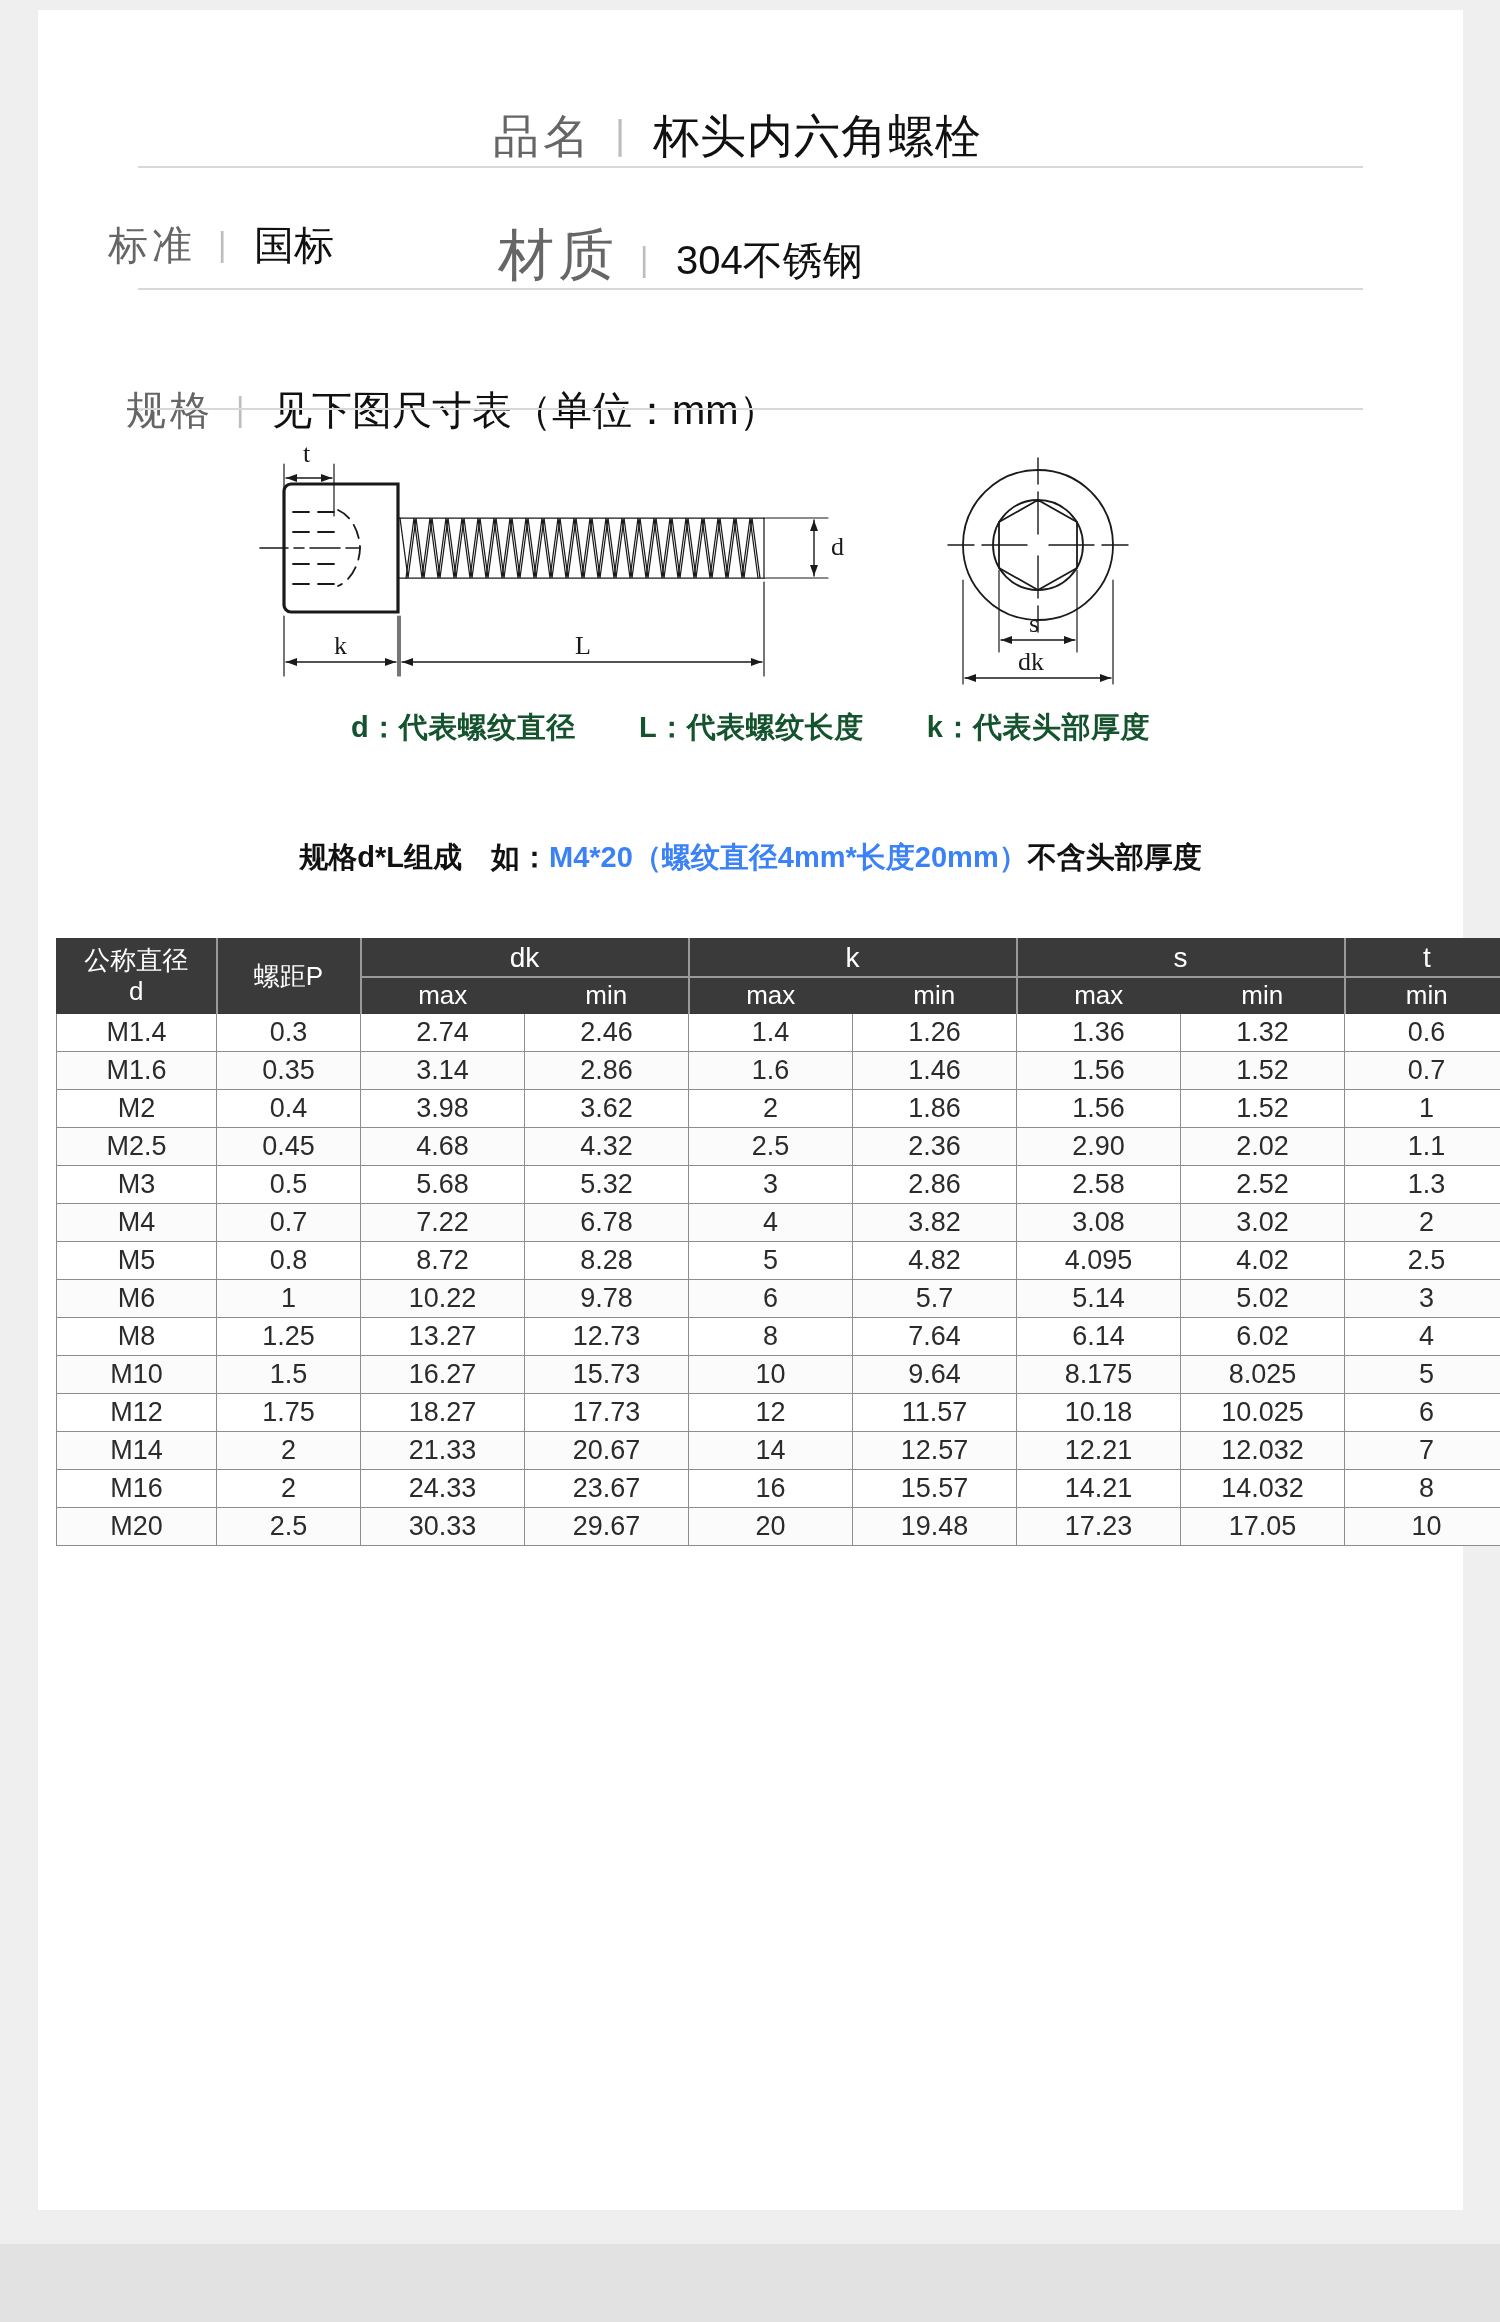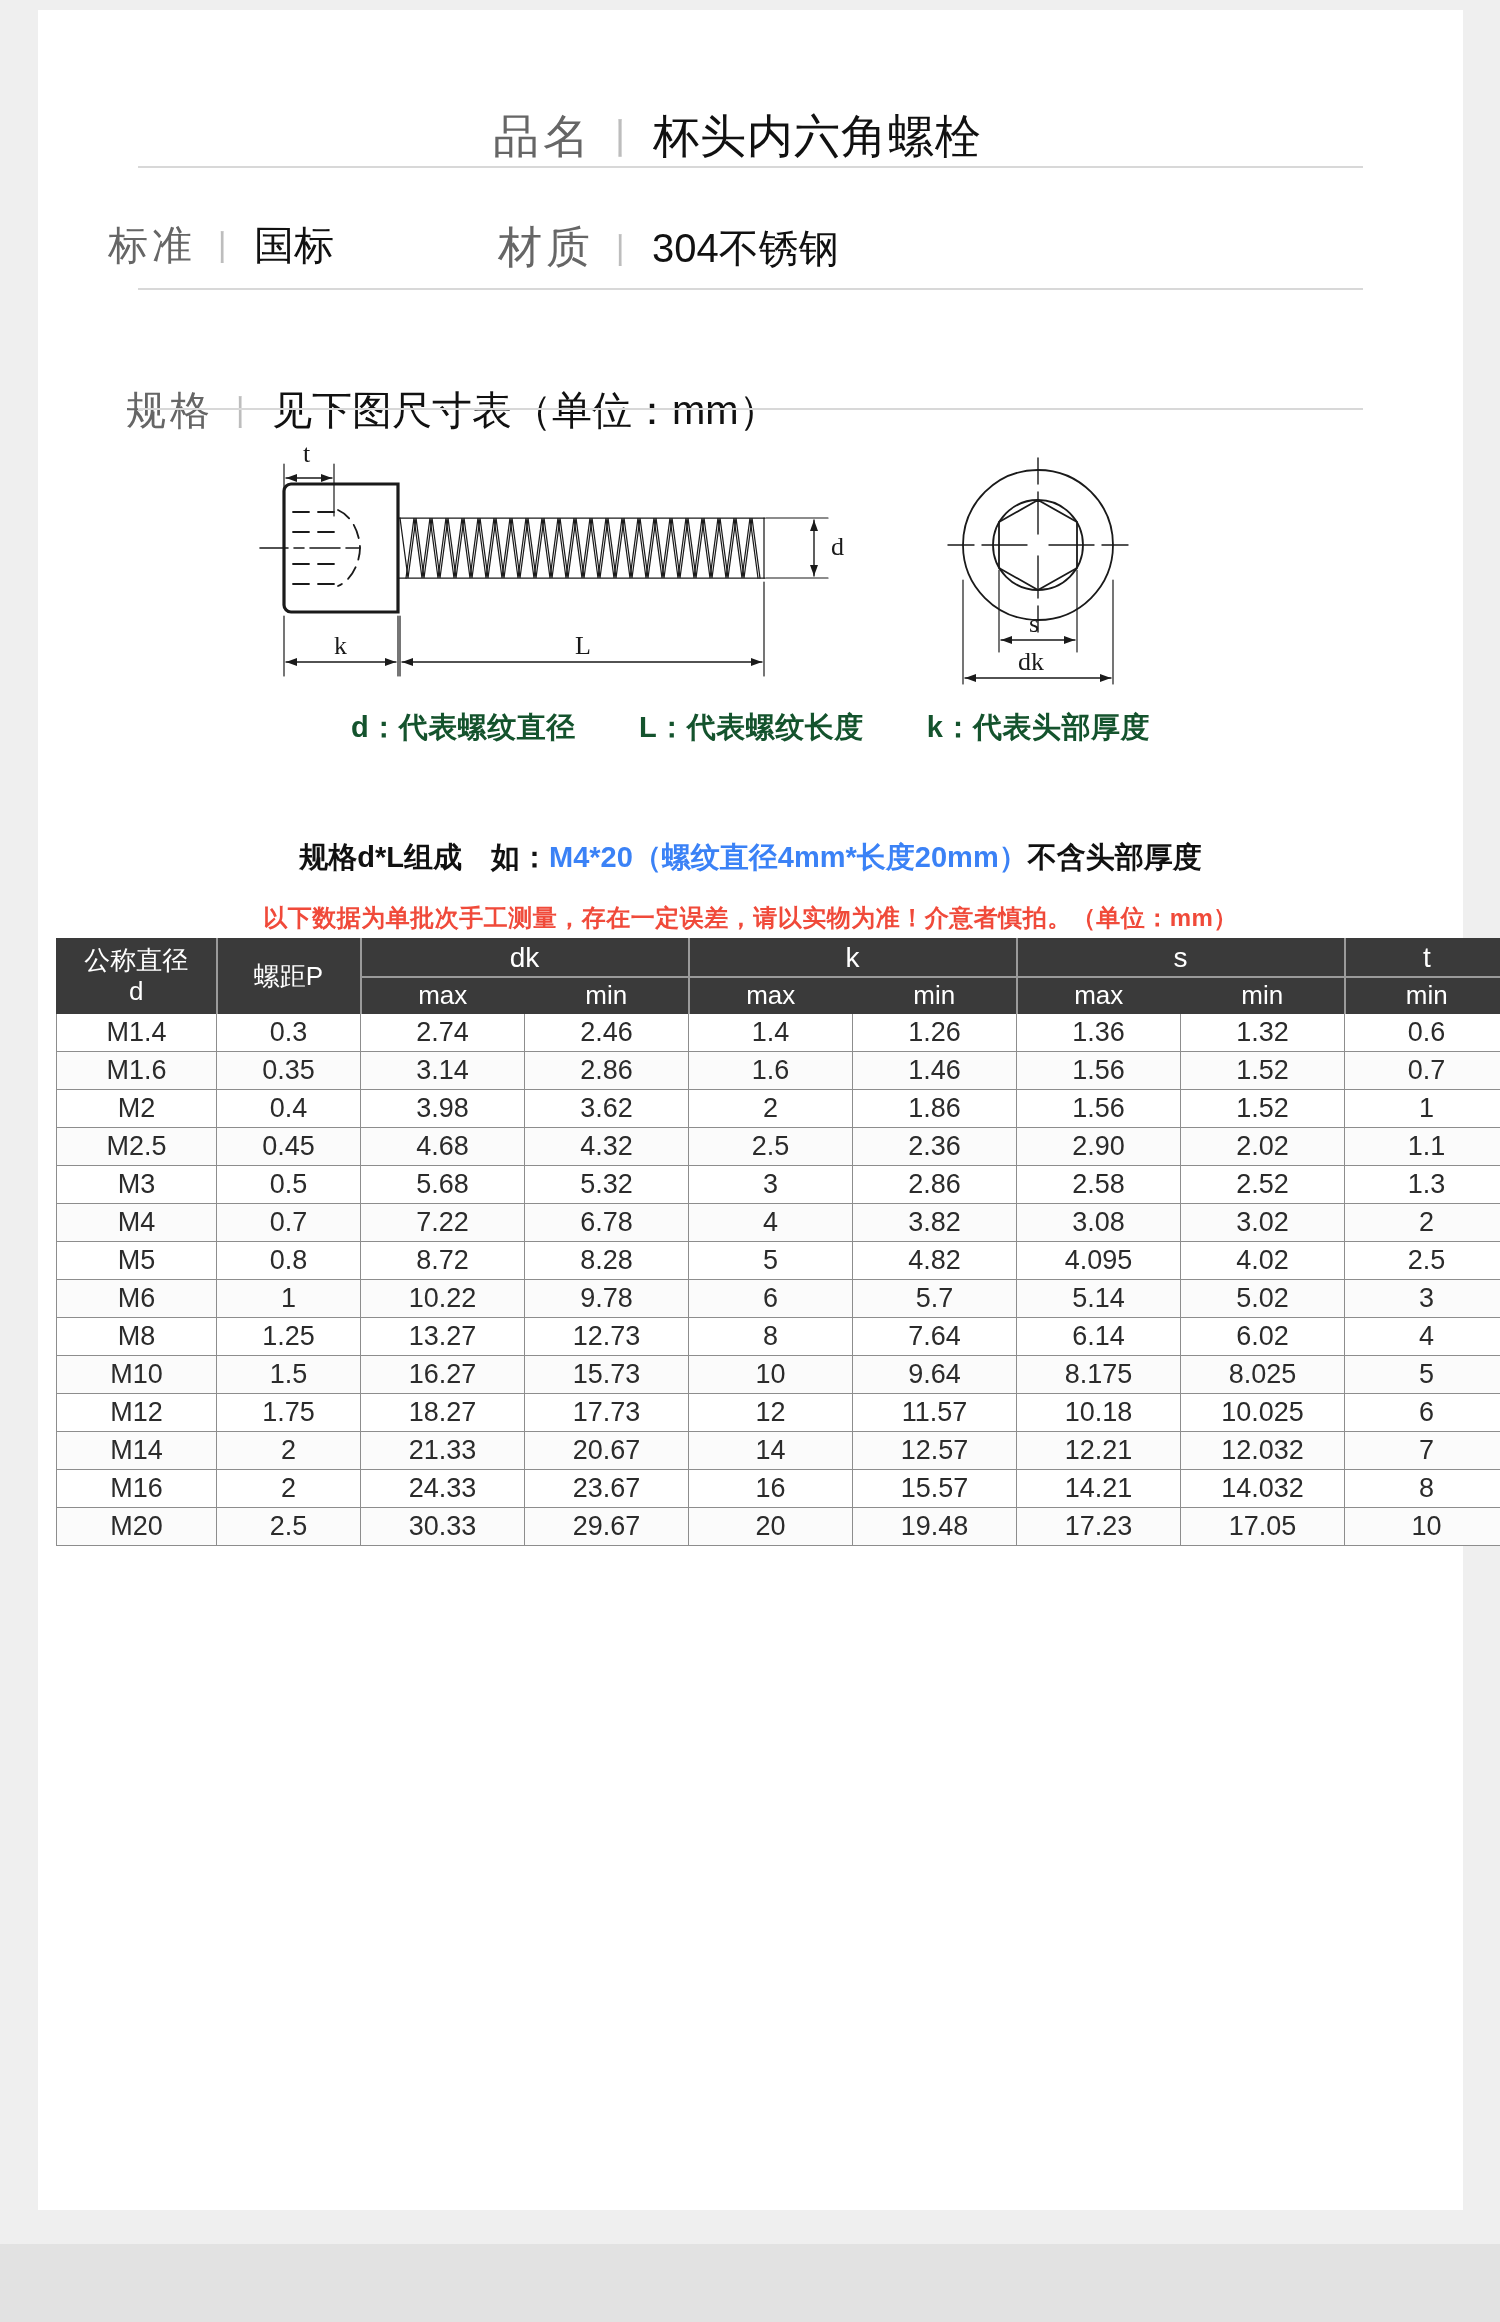--- a/index.html
+++ b/index.html
@@ -45,21 +45,21 @@
   #row-title .spec-value { font-size:46px; font-weight:500; letter-spacing:1px;}
 
   #hr1 { left:100px; top:156px; width:1225px; }
 
   #row-standard { left:70px; top:208px; }
   #row-standard .spec-label { font-size:40px; }
   #row-standard .spec-sep { font-size:34px; }
   #row-standard .spec-value { font-size:40px; }
 
   #row-material { left:460px; top:208px; }
-  #row-material .spec-label { font-size:44px; }
+  #row-material .spec-label { font-size:56px; }
   #row-material .spec-sep { font-size:34px; }
   #row-material .spec-value { font-size:40px; font-weight:500;}
 
   #hr2 { left:100px; top:278px; width:1225px; }
 
   #row-size { left:88px; top:325px; }
   #row-size .spec-label { font-size:40px; }
   #row-size .spec-sep { font-size:34px; }
   #row-size .spec-value { font-size:40px;margin-top:48px; }
 
@@ -261,21 +261,20 @@
     <span class="gap"></span>
     <span>L：代表螺纹长度</span>
     <span class="gap"></span>
     <span>k：代表头部厚度</span>
   </div>
 
   <div id="usage">
     <span>规格d*L组成　如：</span><span class="red">M4*20（螺纹直径4mm*长度20mm）</span><span>不含头部厚度</span>
   </div>
 
-  <div id="warn">以下数据为单批次手工测量，存在一定误差，请以实物为准！介意者慎拍。（单位：mm）</div>
 
   <table id="spec-table">
     <colgroup>
       <col class="c-d">
         <col class="c-p">
       <col class="c-x">
         <col class="c-x">
       <col class="c-x">
         <col class="c-x">
       <col class="c-x">

